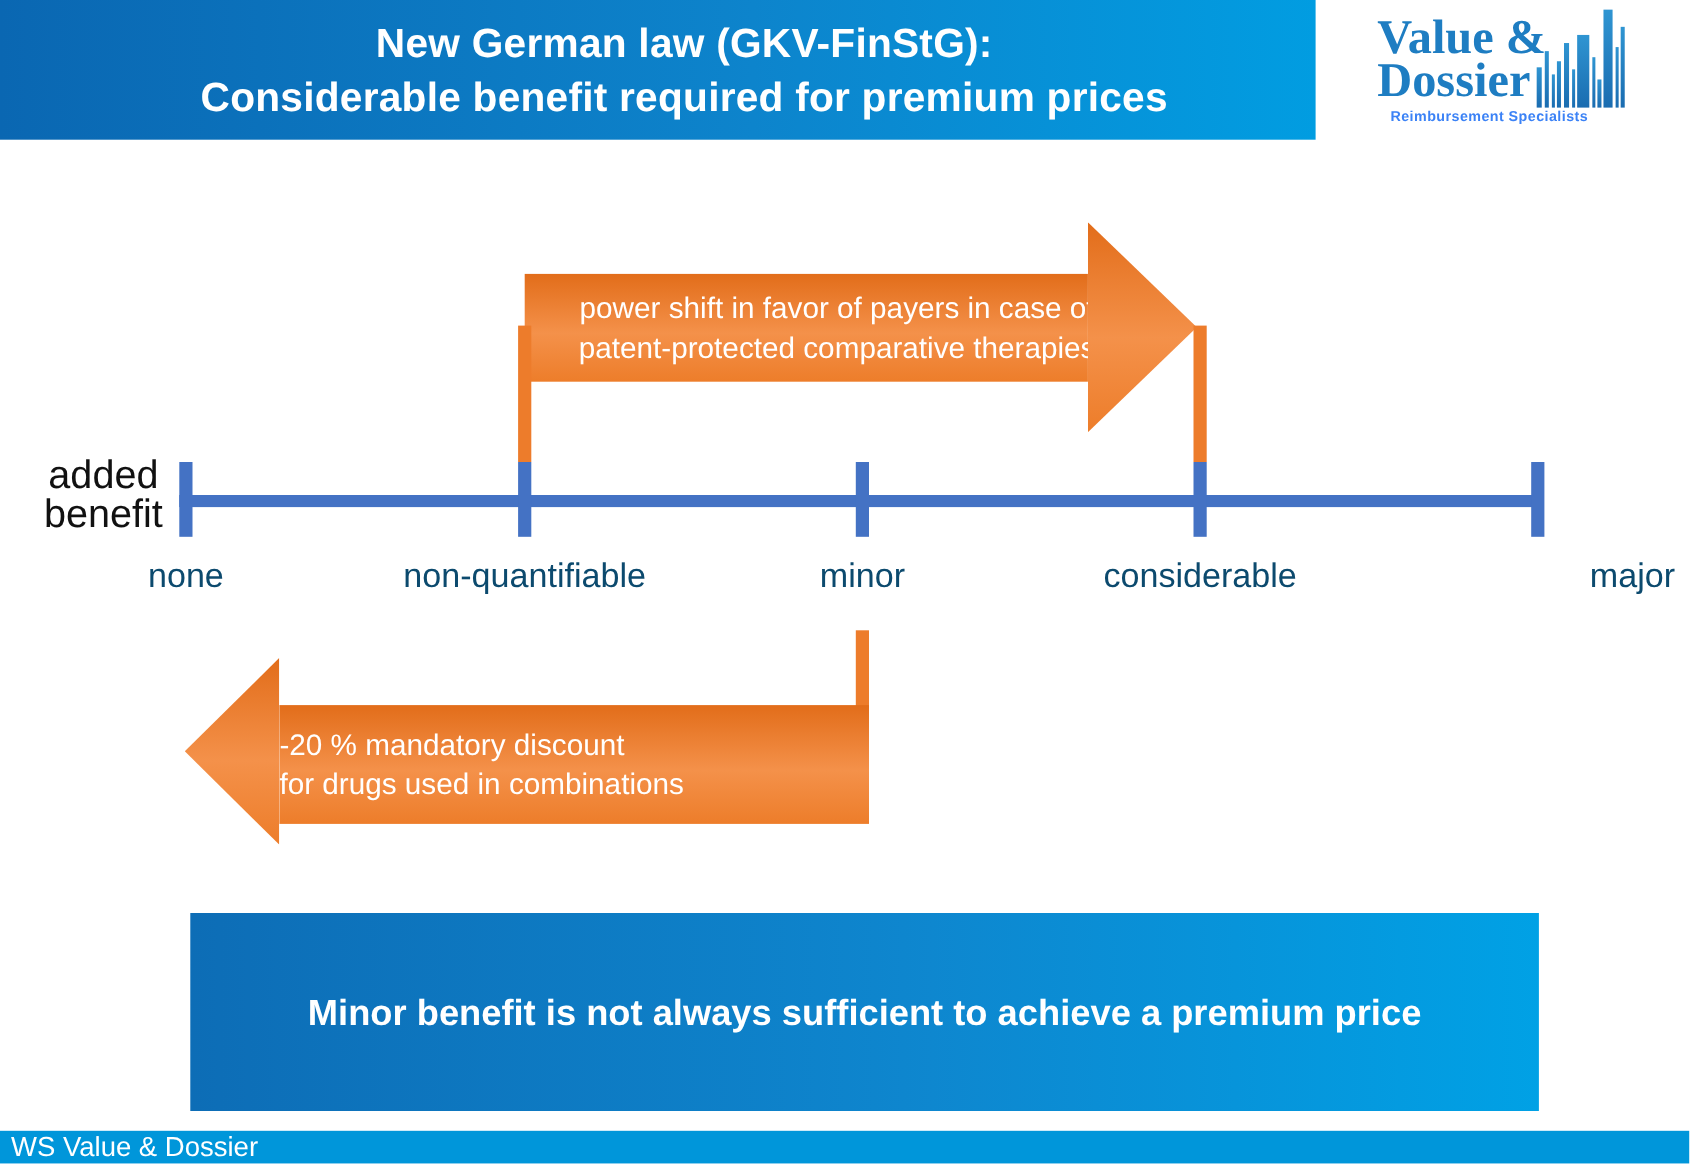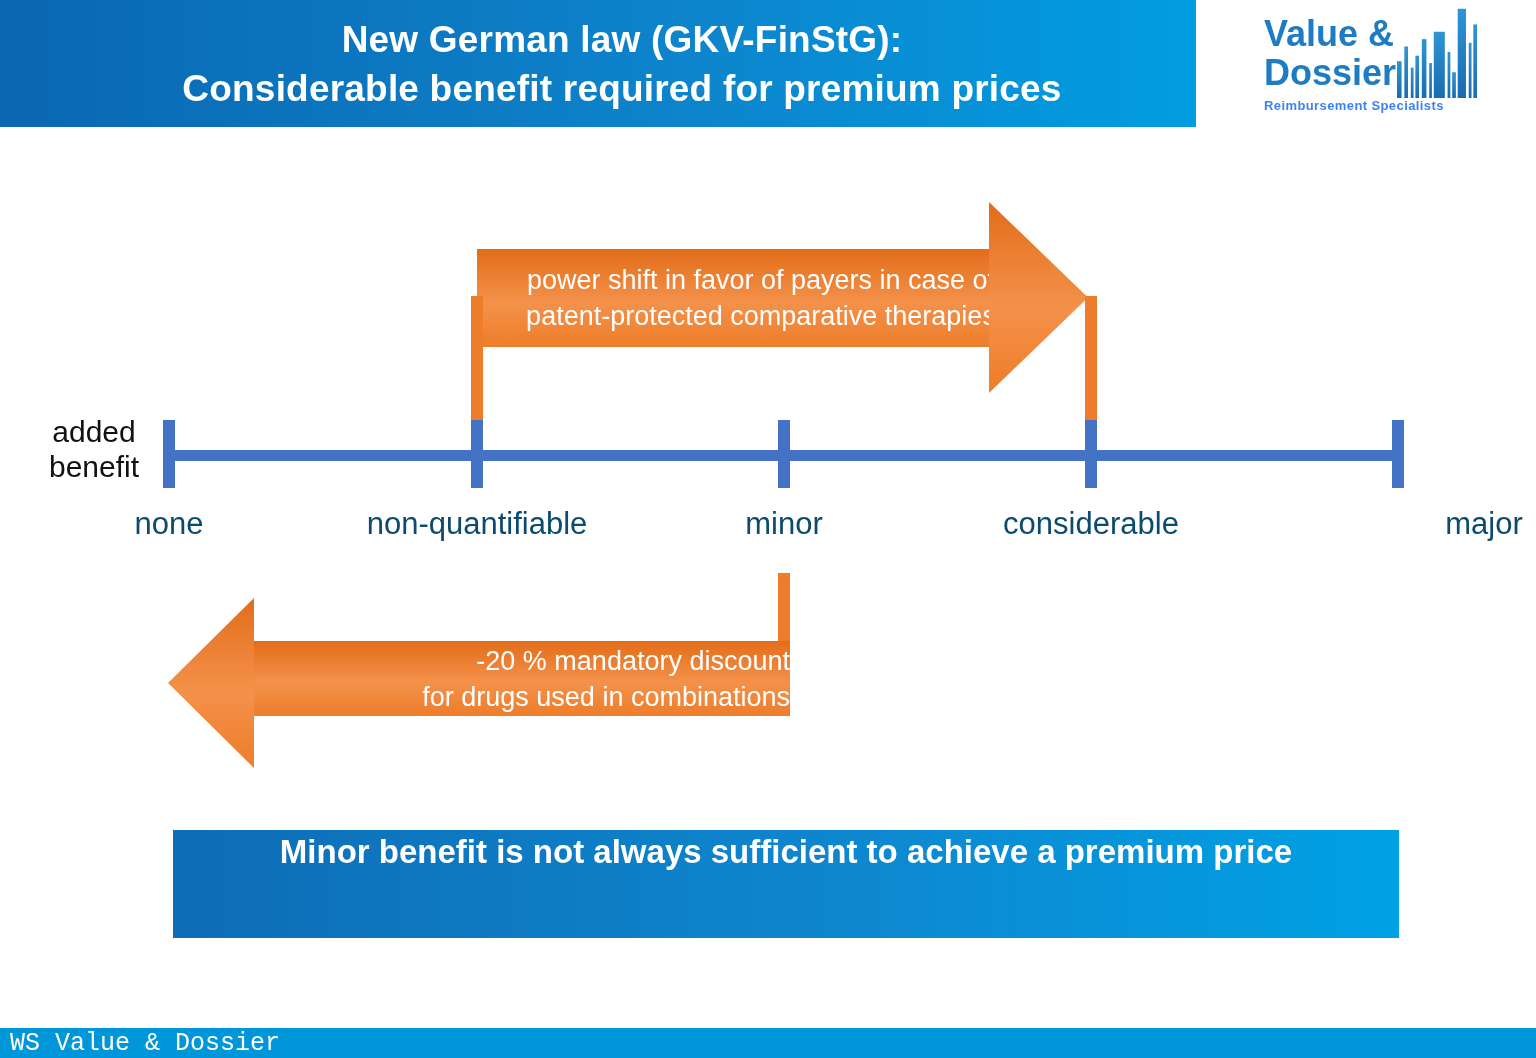--- a/index.html
+++ b/index.html
@@ -10,62 +10,62 @@
   }
   
   .header-bar {
     position:absolute; left:0; top:0; width:1244px; height:127px;
     background:linear-gradient(90deg,#0a67b2 0%,#0d84cc 55%,#009fe3 100%);
     display:flex; flex-direction:column; justify-content:center;
     text-align:center; color:#fff;
   }
   .header-bar .title-line { font-size:37px; font-weight:bold; line-height:49px; letter-spacing:0.2px; }
   .logo-panel { position:absolute; left:1196px; top:0; width:340px; height:140px; background:#ffffff; }
-  .logo-name { position:absolute; left:68px; top:14px; font-size:36px; font-weight:bold; color:#1e7dc2; line-height:39px; }
+  .logo-name { position:absolute; left:56px; top:14px; font-size:44px; font-weight:bold; color:#1e7dc2; line-height:39px;font-family:Liberation Serif, serif; }
   .logo-bars { position:absolute; left:200px; top:6px; }
   .logo-tagline { position:absolute; left:68px; top:98px; font-size:13px; font-weight:bold; color:#3b82f6; letter-spacing:0.4px; }
   
-  .axis-label { position:absolute; left:28px; top:414px; width:132px; text-align:center; font-size:30px; color:#111; line-height:35px; }
+  .axis-label { position:absolute; left:28px; top:414px; width:132px; text-align:center; font-size:36px; color:#111; line-height:35px; }
   .scale-line { position:absolute; left:163px; top:450px; width:1240px; height:11px; background:#4472c4; }
   .tick { position:absolute; width:12px; background:#4472c4; top:420px; height:68px; }
   .riser { position:absolute; width:12px; background:#ed7c2b; }
   .cat-label { position:absolute; top:506px; transform:translateX(-50%); font-size:31px; color:#0c4a6e; white-space:nowrap; }
   
   .orange-fill { background:linear-gradient(180deg,#e26d1a 0%,#f4914a 55%,#ed7d2a 100%); }
   .arrow-body-top {
     position:absolute; left:477px; top:249px; width:512px; height:98px;
     display:flex; flex-direction:column; justify-content:center; text-align:center;
   }
   .arrow-head-right {
     position:absolute; left:989px; top:202px; width:99px; height:191px;
     clip-path:polygon(0 0, 100% 50%, 0 100%);
   }
   .arrow-body-top .arrow-text { position:relative; left:28px; }
   .arrow-text { color:#fff; font-size:27px; line-height:36px; white-space:nowrap; }
   .arrow-body-bottom {
-    position:absolute; left:254px; top:641px; width:536px; height:75px;
-    display:flex; flex-direction:column; justify-content:center; text-align:right;
+    position:absolute; left:254px; top:641px; width:536px; height:108px;
+    display:flex; flex-direction:column; justify-content:center; text-align:left;
   }
   .arrow-head-left {
     position:absolute; left:168px; top:598px; width:86px; height:170px;
     clip-path:polygon(100% 0, 0 50%, 100% 100%);
   }
   
   .message-box {
-    position:absolute; left:173px; top:830px; width:1226px; height:108px;
+    position:absolute; left:173px; top:830px; width:1226px; height:180px;
     background:linear-gradient(90deg,#0d6db6 0%,#0e87cf 55%,#00a1e5 100%);
-    display:flex; justify-content:center; text-align:center;
+    display:flex; flex-direction:column; justify-content:center; text-align:center;
     color:#fff;
   }
   .message-box .msg-line { font-size:33px; font-weight:bold; line-height:43px; }
   
   .footer-bar {
     position:absolute; left:0; top:1028px; width:1536px; height:30px;
     background:#0096da; color:#fff; display:flex; align-items:center;
-    padding-left:10px; font-size:25px;font-family:Liberation Mono, monospace;
+    padding-left:10px; font-size:25px;
   }
 </style>
 </head>
 <body>
 
 <div class="slide">
 
   <div class="header-bar">
     <div class="title-line">New German law (GKV-FinStG):</div>
     <div class="title-line">Considerable benefit required for premium prices</div>

